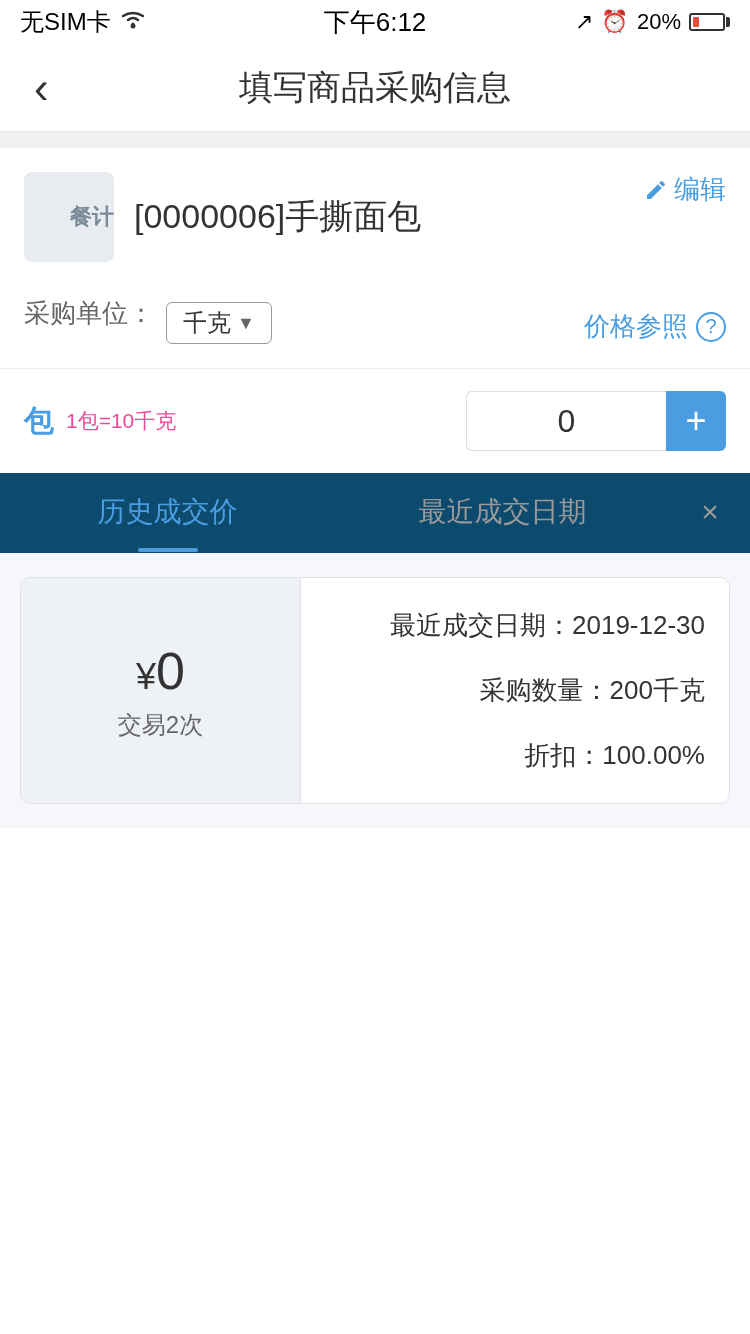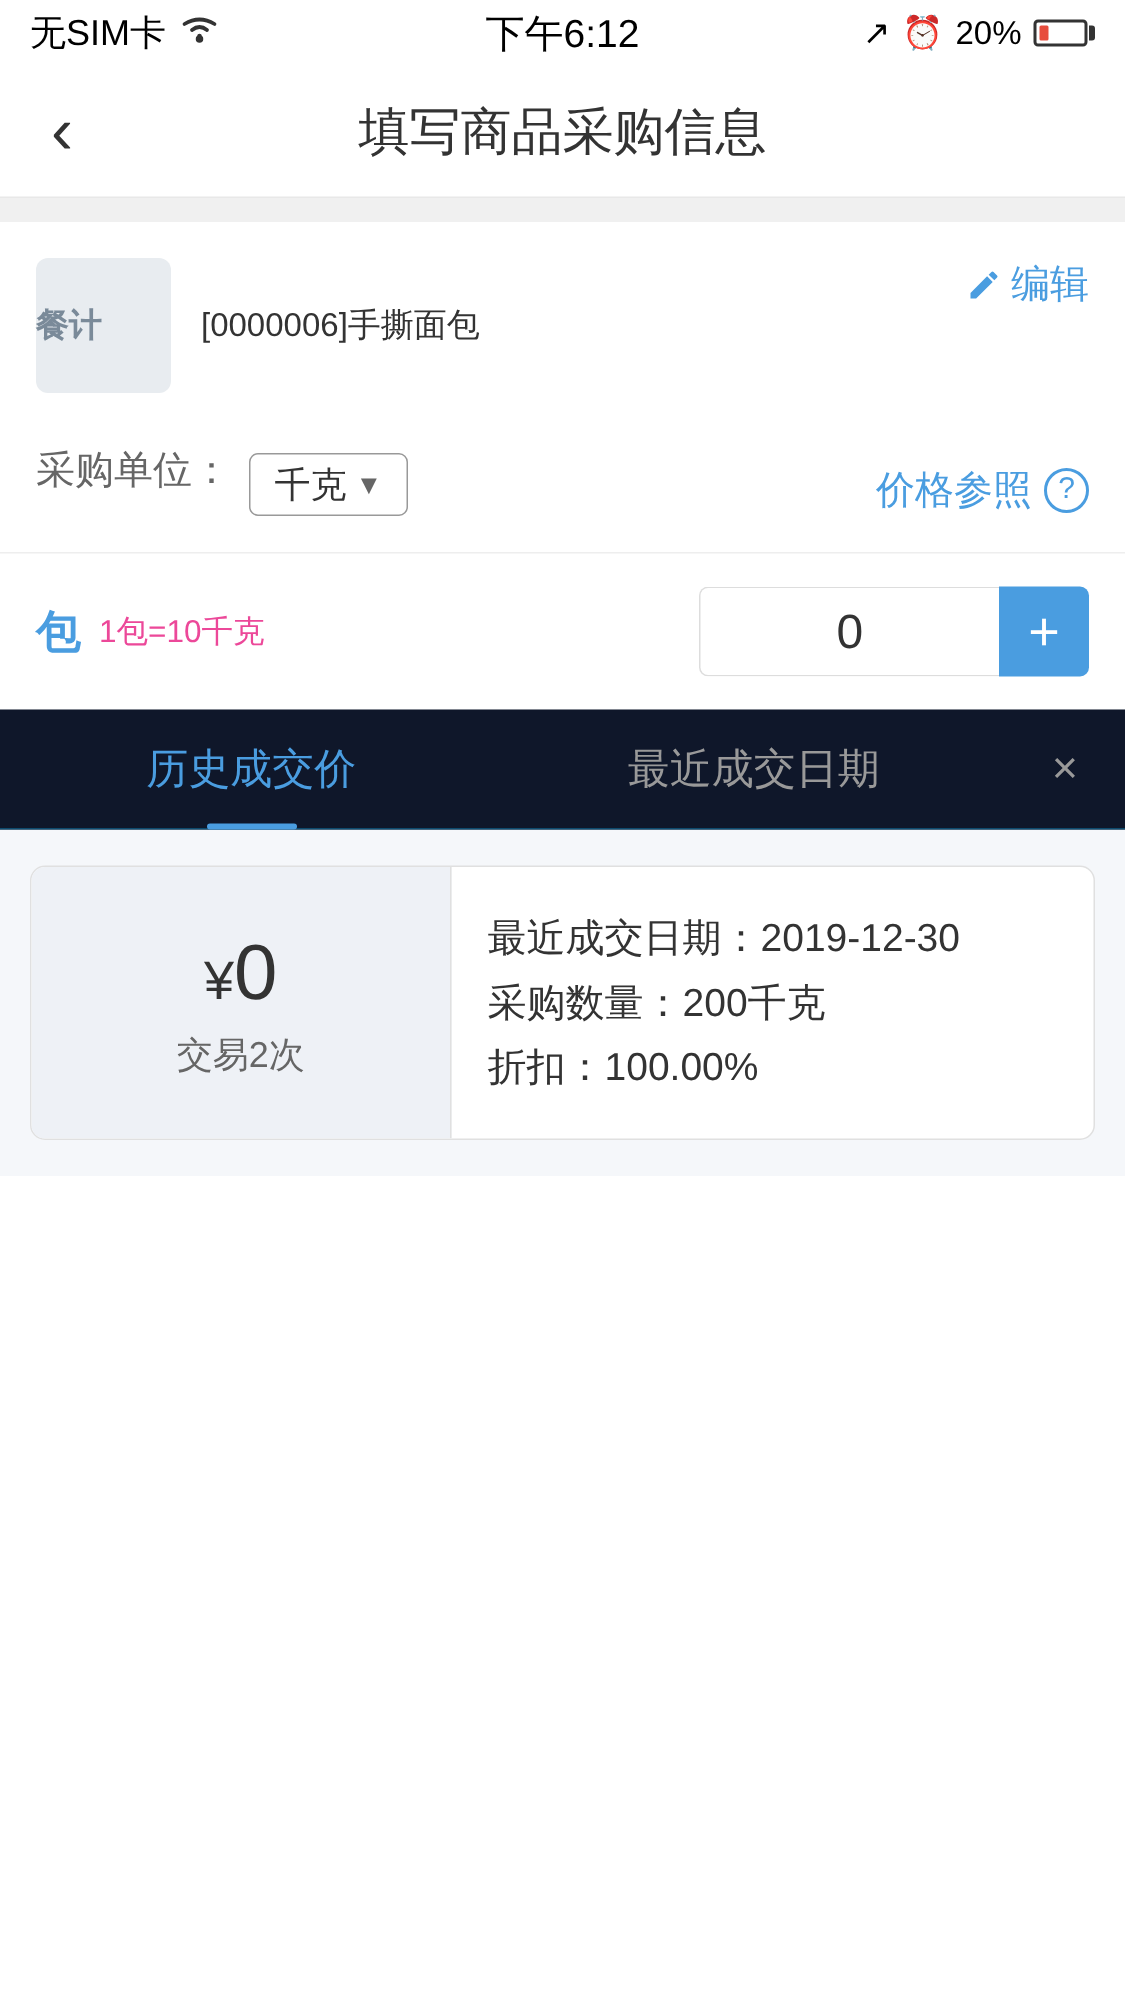--- a/index.html
+++ b/index.html
@@ -120,28 +120,28 @@
       align-items: center;
       gap: 20px;
     }
     .product-thumbnail {
       width: 90px;
       height: 90px;
       background: #e8ecf0;
       border-radius: 8px;
       display: flex;
       align-items: center;
-      justify-content: flex-start;
+      justify-content: flex-end;
       color: #7a8a99;
       font-size: 28px;
       font-weight: bold;
       flex-shrink: 0;
     }
     .product-name {
-      font-size: 22px;
+      font-size: 34px;
       color: #333;
       font-weight: 500;
     }
     .product-edit {
       color: #4a9de0;
       font-size: 26px;
       display: flex;
       align-items: center;
       gap: 6px;
       cursor: pointer;
@@ -248,24 +248,24 @@
       color: #fff;
       font-size: 36px;
       cursor: pointer;
     }
 
     
     .tabs-section {
       background: #f5f7fa;
     }
     .tabs-bar {
-      background: #0f172a;
-      display: flex;
-      align-items: center;
-      border-bottom: 1px solid #0c4a6e;
+      background: #0c4a6e;
+      display: flex;
+      align-items: center;
+      border-bottom: 3px solid #0c4a6e;
       position: relative;
       height: 80px;
     }
     .tab-item {
       flex: 1;
       height: 80px;
       display: flex;
       align-items: center;
       justify-content: center;
       font-size: 28px;
@@ -328,21 +328,22 @@
     .history-trades {
       font-size: 24px;
       color: #666;
       margin-top: 8px;
     }
     .history-right {
       flex: 1;
       padding: 30px 24px;
       display: flex;
       flex-direction: column;
-      gap: 8px;
+      gap: 30px;
+      text-align: right;
     }
     .history-detail-row {
       font-size: 26px;
       color: #333;
     }
     .history-label {
       color: #333;
     }
     .history-value {
       color: #333;

